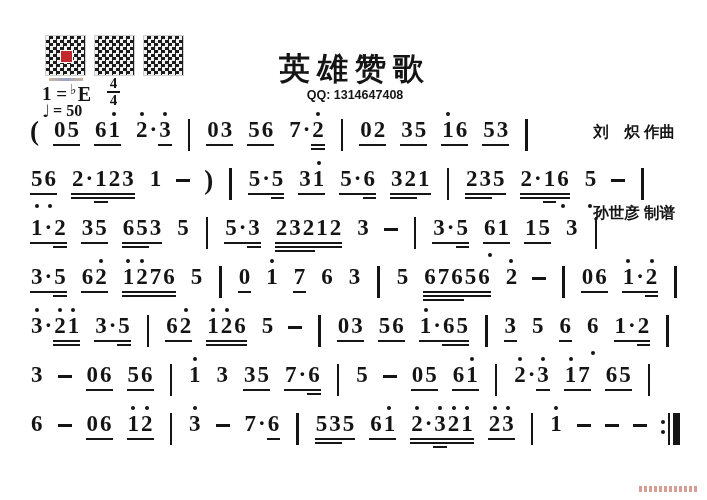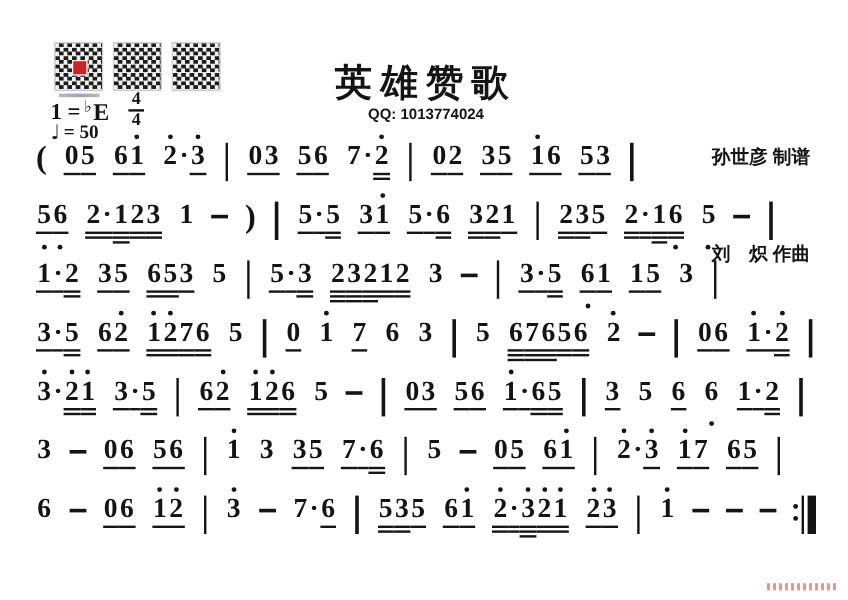--- a/index.html
+++ b/index.html
@@ -86,25 +86,25 @@
       <span class="bar-line"></span>
       <span>4</span>
     </span>
   </div>
   <div class="tempoline">
     <span class="notehead">♩</span>
     <span>= 50</span>
   </div>
 
   <div class="title">英雄赞歌</div>
-  <div class="subtitle">QQ: 1013774024</div>
+  <div class="subtitle">QQ: 1314647408</div>
 
   <div class="credits">
+    <div>刘　炽 作曲</div>
     <div>孙世彦 制谱</div>
-    <div>刘　炽 作曲</div>
   </div>
 
   <div id="score">
       <div class="score-row">
         <span class="paren">(</span>
         <span class="cell">
           <span class="p u1">0</span>
           <span class="p u1">5</span>
         </span>
         <span class="cell">

